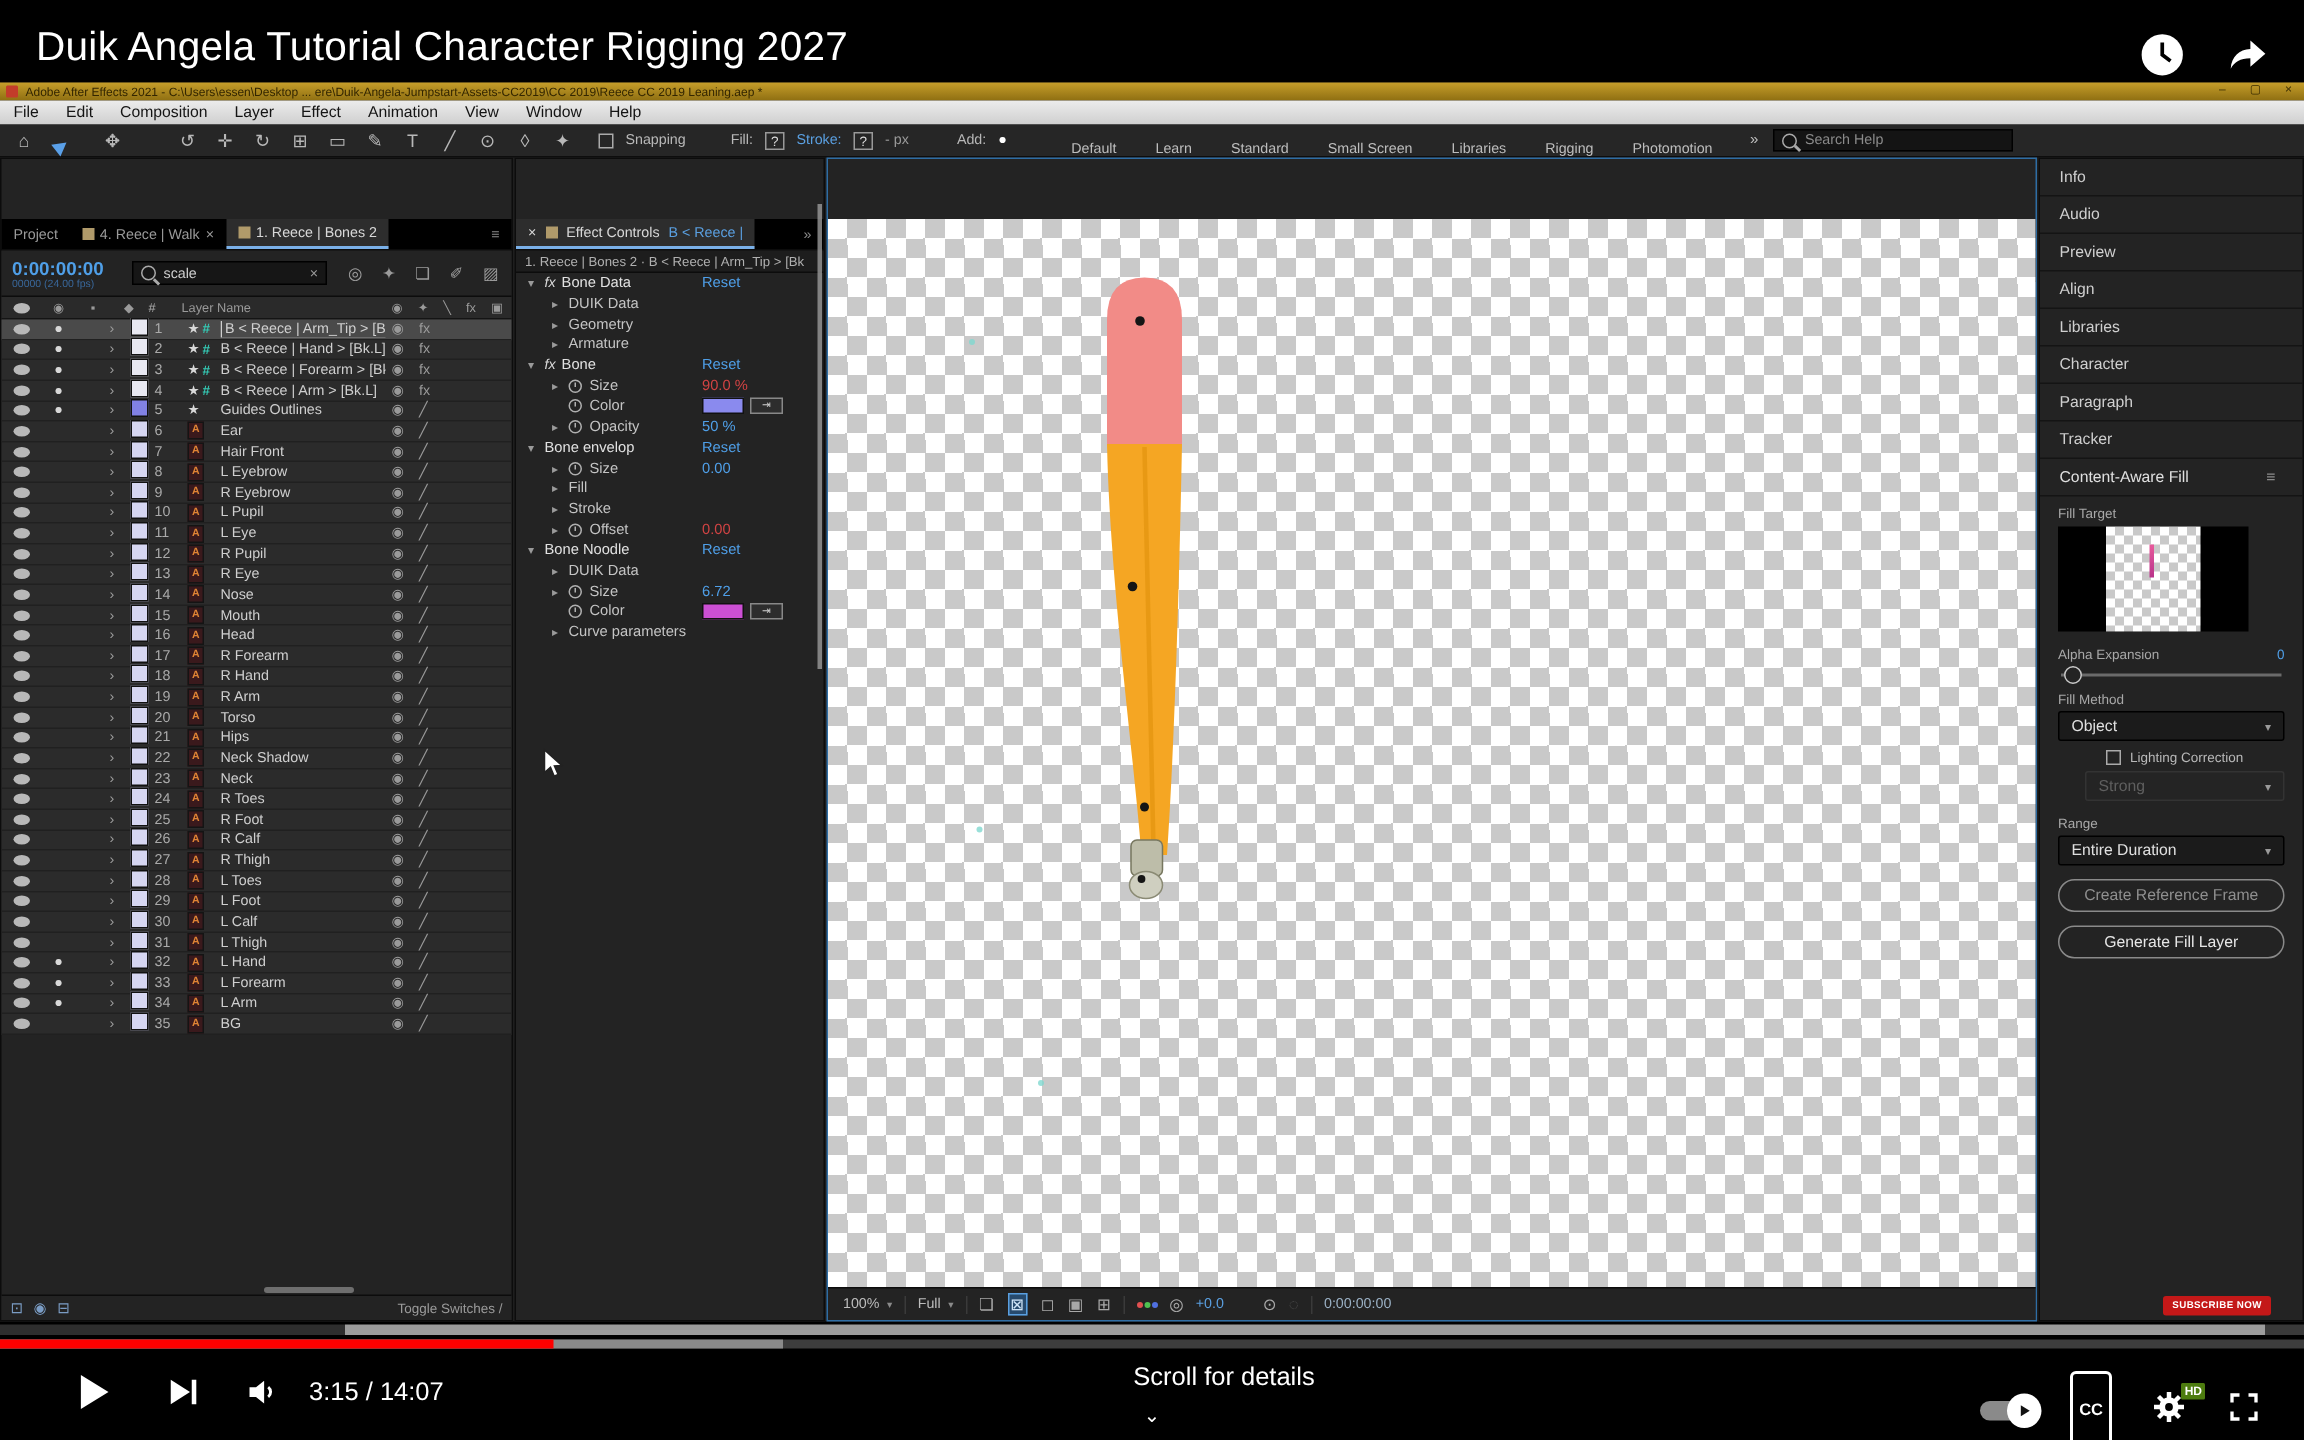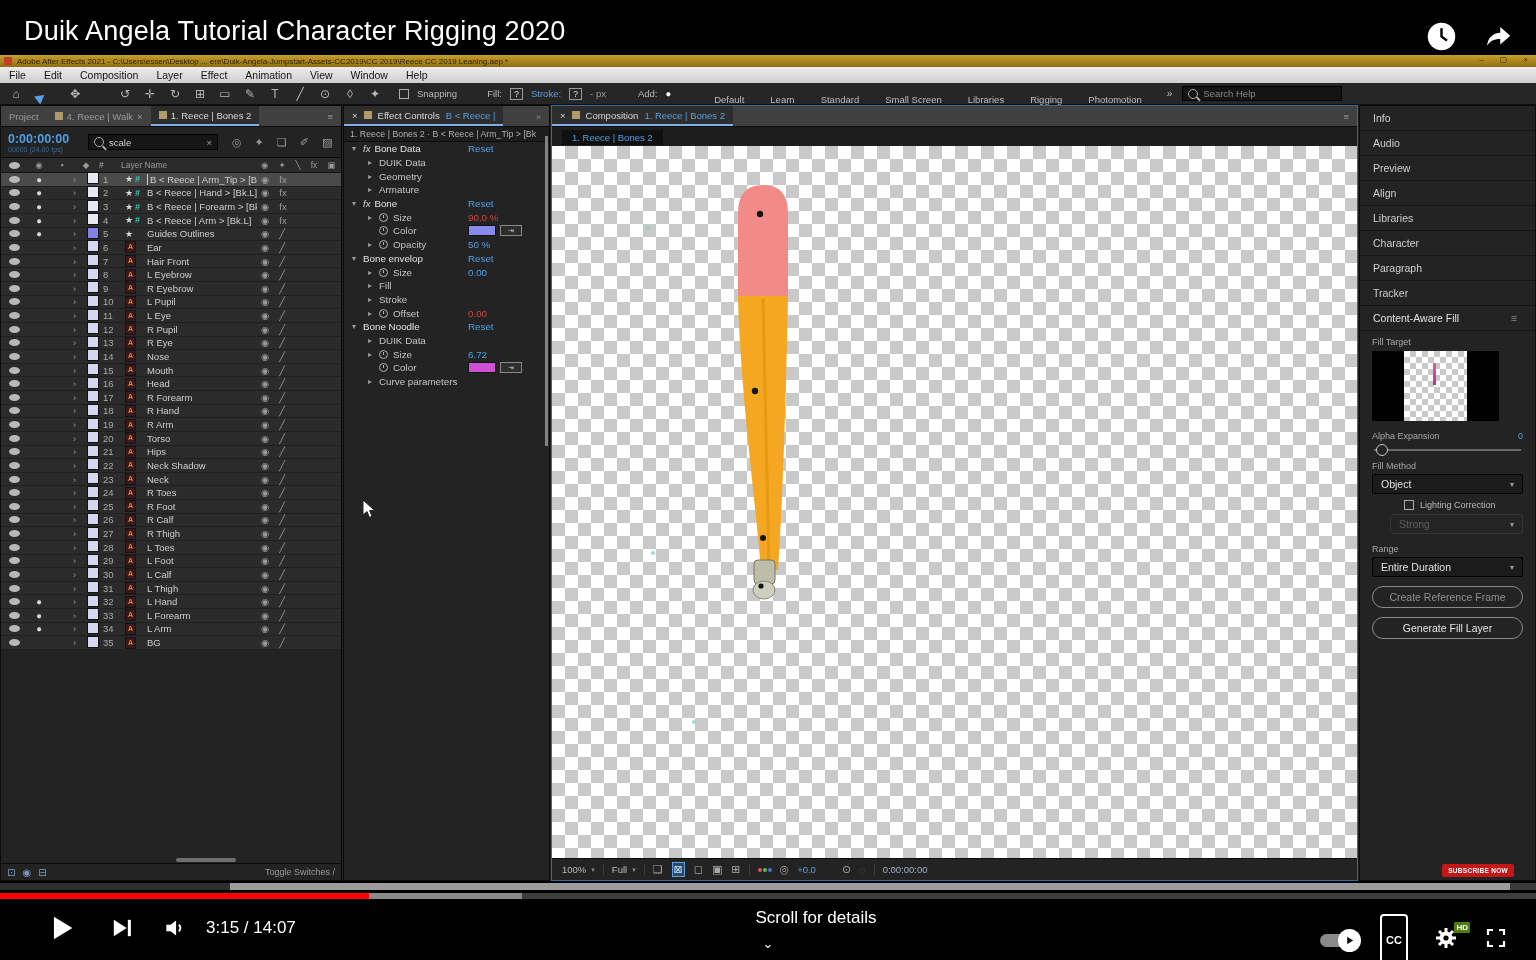--- a/index.html
+++ b/index.html
@@ -42,21 +42,21 @@
   .mag::after{content:"";position:absolute;width:5px;height:1.5px;background:#aaa;transform:rotate(45deg);right:-4px;bottom:-2px;}
   #tb-right{display:flex;align-items:center;gap:8px;margin-left:18px;font-size:9.5px;}
   .chk{width:8px;height:8px;border:1px solid #aaa;display:inline-block;}
   .qbox{border:1px solid #999;padding:0 3px;font-size:9px;color:#ddd;}
   #workspaces{display:flex;gap:0;margin-left:30px;color:#bdbdbd;font-size:9.5px;}
   #workspaces span{padding:0 13px;margin-top:12px;}
   #searchhelp{display:flex;align-items:center;gap:5px;background:#141414;border:1px solid #000;
      width:148px;height:13px;padding:0 5px;color:#8a8a8a;font-size:9.5px;margin-left:10px;}
   
   .panel{position:absolute;top:50px;bottom:0;background:#232323;border:1px solid #0c0c0c;box-sizing:border-box;}
-  .ptabs{height:20px;background:#404040;display:flex;align-items:center;font-size:9.5px;color:#9a9a9a;border-bottom:1px solid #0c0c0c;}
+  .ptabs{height:20px;background:#000000;display:flex;align-items:center;font-size:9.5px;color:#9a9a9a;border-bottom:1px solid #0c0c0c;margin-top:40px;}
   .ptab{display:flex;align-items:center;gap:4px;padding:0 8px;height:100%;}
   .ptab.active{background:#2d2d2d;color:#d8d8d8;border-bottom:2px solid #7ab0e8;box-sizing:border-box;}
   .compicon{width:8px;height:8px;background:#b09a6a;display:inline-block;}
   .bluetxt{color:#5a9fe0;}
   .hamb{margin-left:auto;padding-right:8px;color:#8a8a8a;}
   
   #tl-panel{left:0;width:342px;}
   #tl-toprow{height:30px;display:flex;align-items:center;border-bottom:1px solid #0c0c0c;background:#232323;}
   #tl-time{width:80px;padding-left:7px;}
   #tl-timecode{color:#4f9fe8;font-weight:bold;font-size:12.5px;}
@@ -148,21 +148,21 @@
   .cbrow{display:flex;align-items:center;gap:6px;margin:4px 0;color:#b8b8b8;padding-left:32px;}
   .pillbtn{height:20px;border:1px solid #8a8a8a;border-radius:11px;display:flex;align-items:center;justify-content:center;
      font-size:10.5px;margin:9px 0;color:#8f8f8f;background:transparent;}
   .pillbtn.primary{color:#e6e6e6;}
   
   #cursor{left:362px;top:444px;}
 </style>
 </head>
 <body>
 
-<div class="abs" id="yt-title">Duik Angela Tutorial Character Rigging 2020</div>
+<div class="abs" id="yt-title">Duik Angela Tutorial Character Rigging 2027</div>
 
 <div class="abs" id="yt-topicons">
   <span>
     <svg width="33" height="33" viewBox="0 0 24 24">
         <circle cx="12" cy="12" r="10" fill="#fff"></circle>
         <path d="M12 6v6l4 3" stroke="#000" stroke-width="1.8" fill="none"></path>
       </svg>
   </span>
   <span>
     <svg width="34" height="30" viewBox="0 0 24 24">

